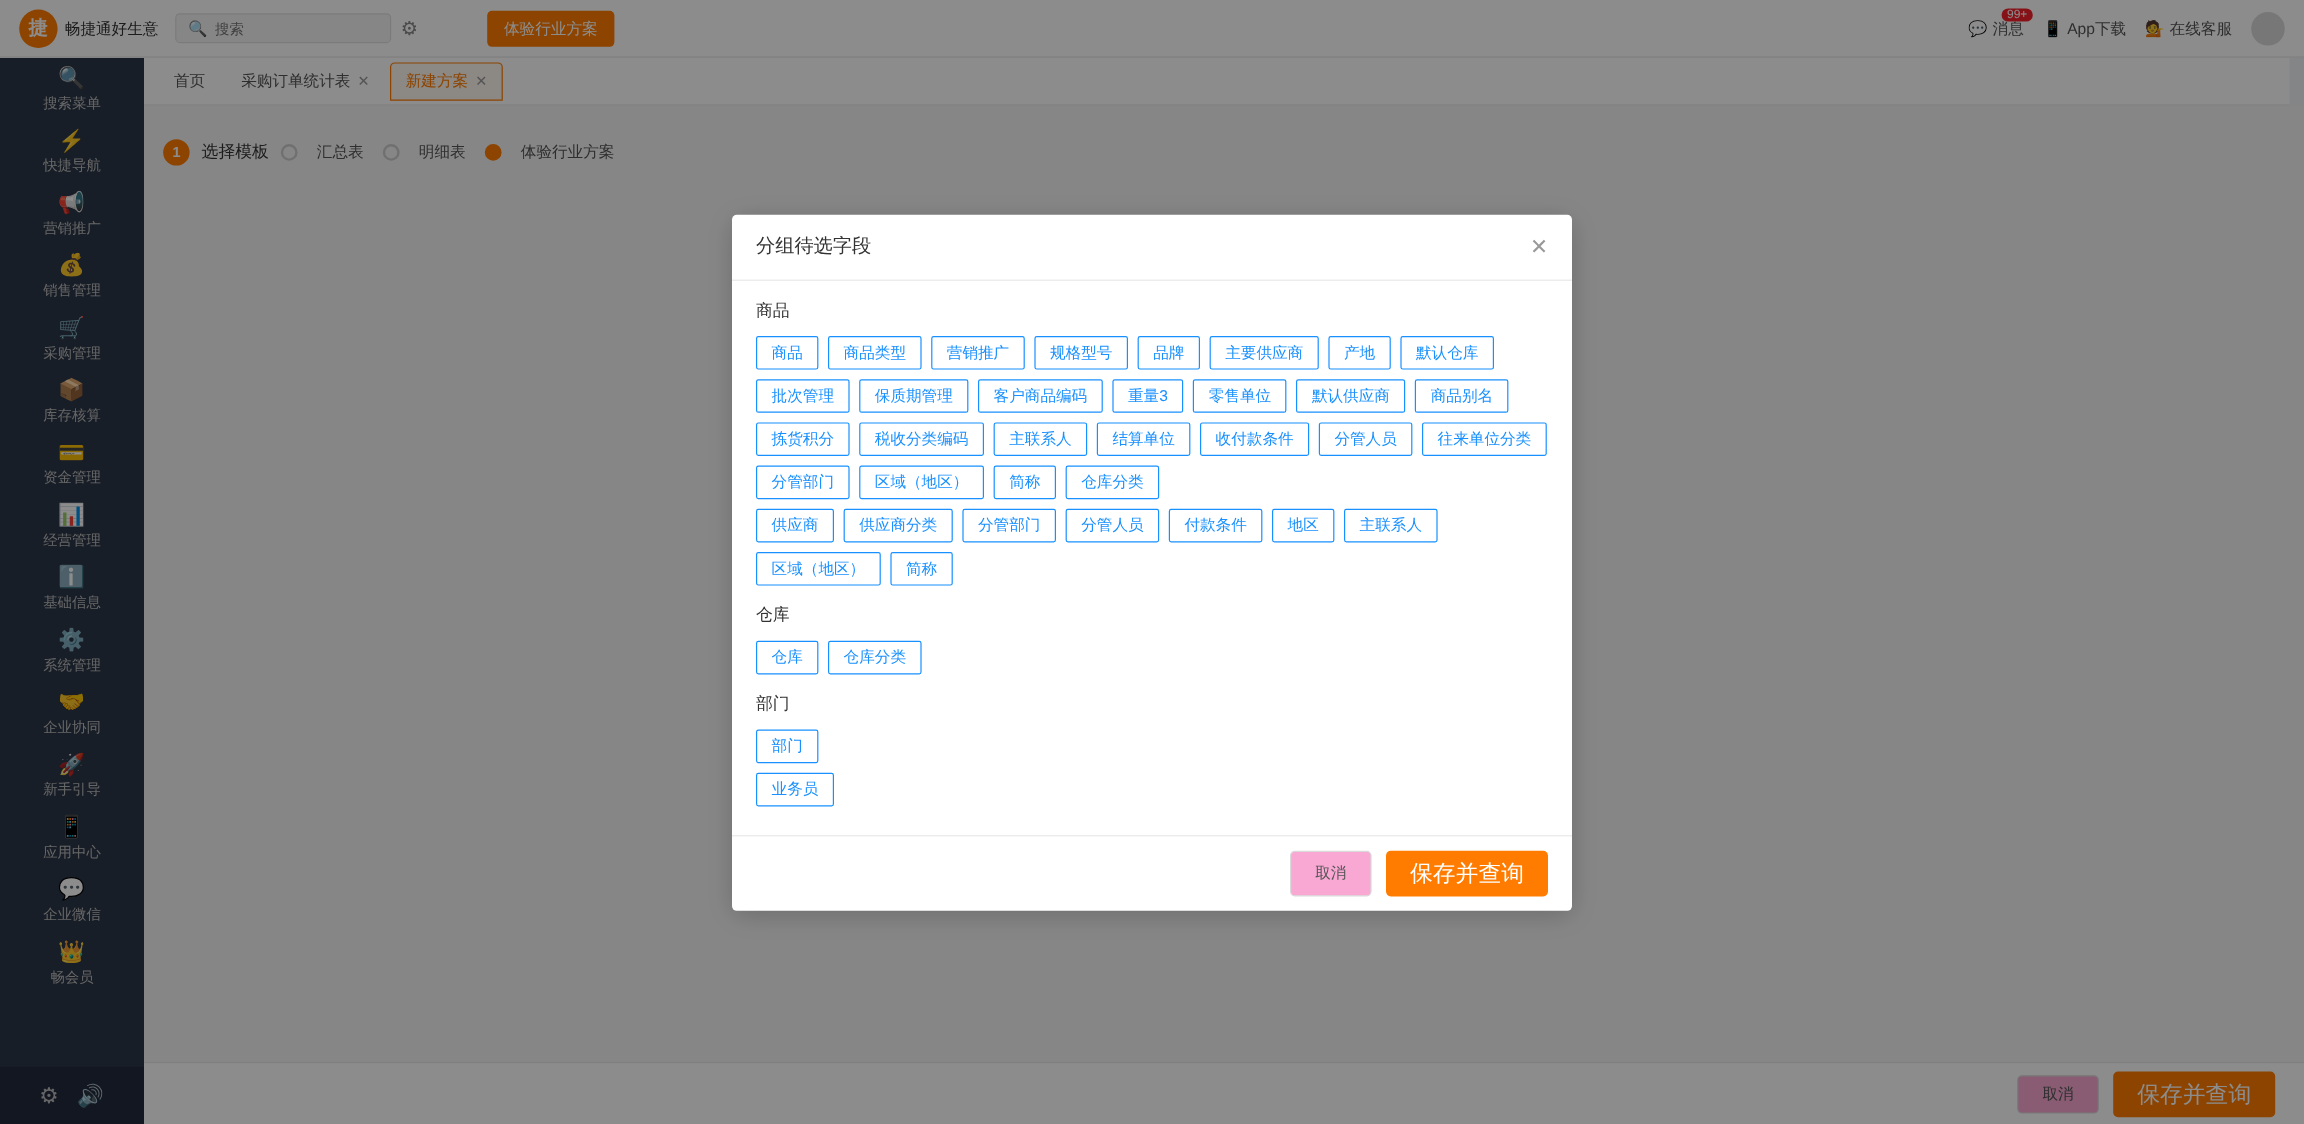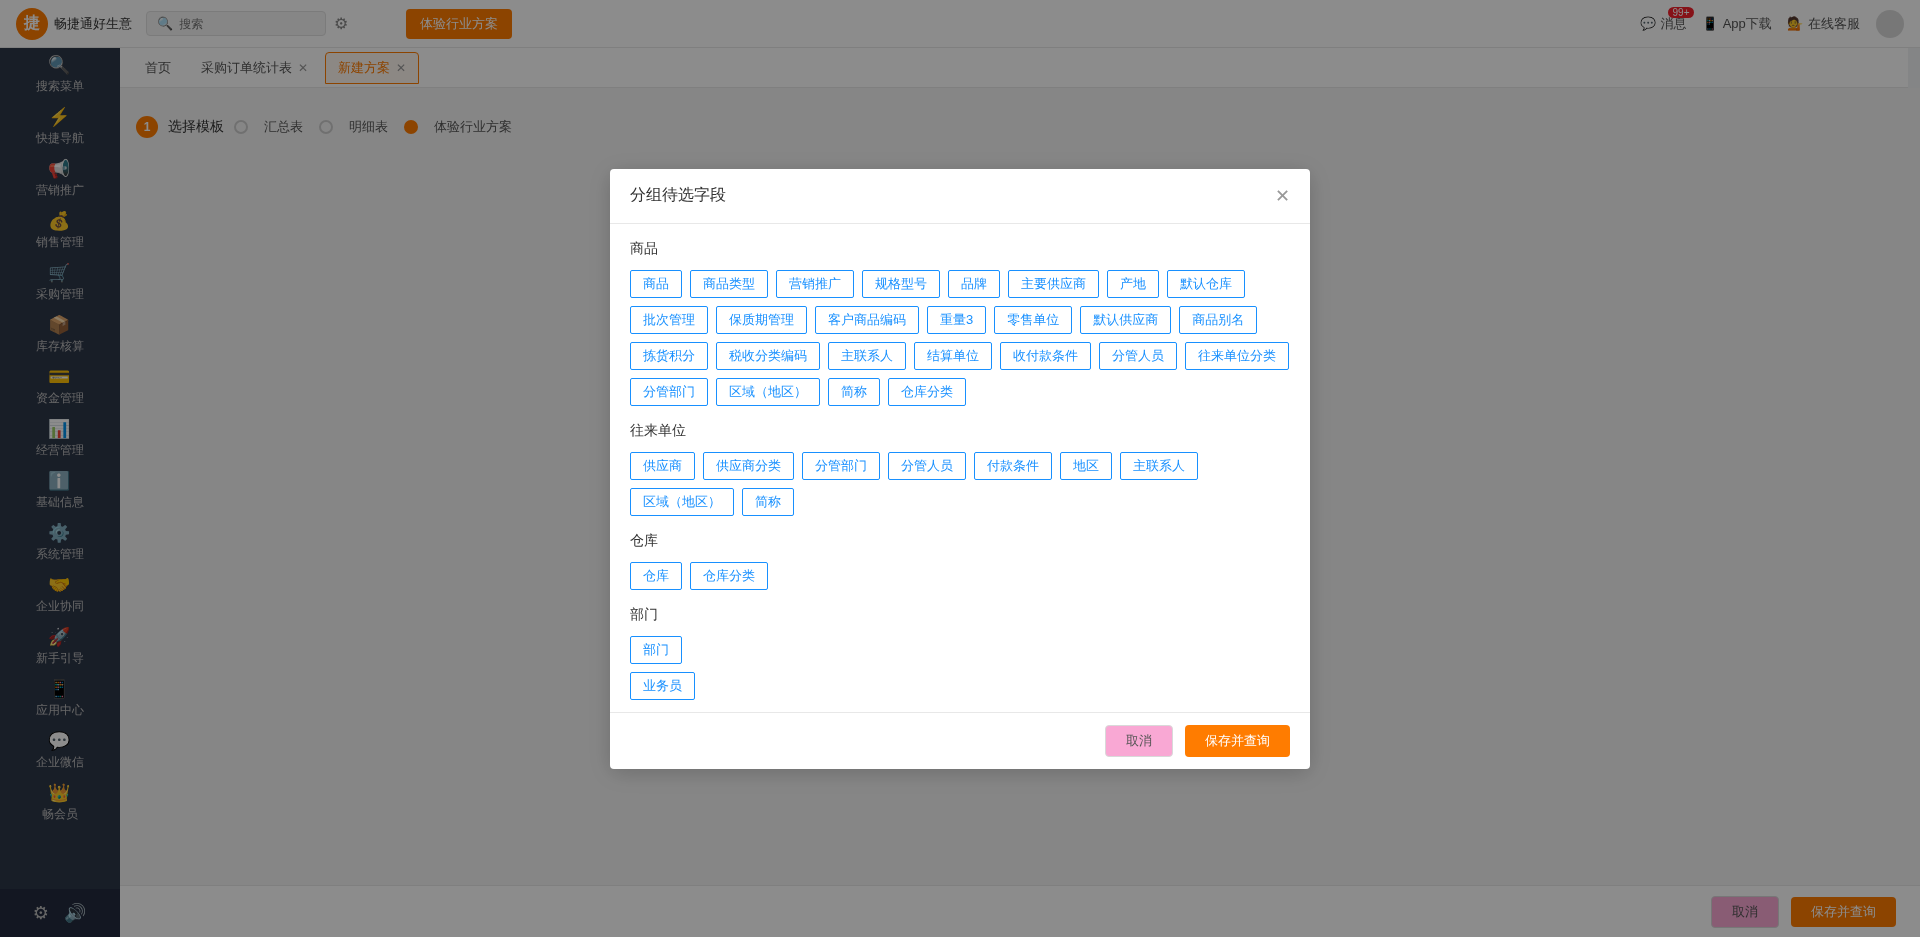--- a/index.html
+++ b/index.html
@@ -254,21 +254,21 @@
       cursor: pointer;
       font-size: 13px;
     }
     .btn-confirm {
       background: #ff7c00;
       border: none;
       color: #fff;
       border-radius: 4px;
       padding: 6px 20px;
       cursor: pointer;
-      font-size: 13px;
+      font-size: 19px;
     }
 
     
     .modal-body::-webkit-scrollbar { width: 6px; }
     .modal-body::-webkit-scrollbar-thumb { background: #ccc; border-radius: 3px; }
 
     
     .bg-content {
       padding: 16px;
     }
@@ -481,21 +481,20 @@
         <span class="field-tag">结算单位</span>
         <span class="field-tag">收付款条件</span>
         <span class="field-tag">分管人员</span>
         <span class="field-tag">往来单位分类</span>
         <span class="field-tag">分管部门</span>
         <span class="field-tag">区域（地区）</span>
         <span class="field-tag">简称</span>
         <span class="field-tag">仓库分类</span>
       </div>
 
-      <div class="modal-section-title">往来单位</div>
       <div class="field-grid">
         <span class="field-tag">供应商</span>
         <span class="field-tag">供应商分类</span>
         <span class="field-tag">分管部门</span>
         <span class="field-tag">分管人员</span>
         <span class="field-tag">付款条件</span>
         <span class="field-tag">地区</span>
         <span class="field-tag">主联系人</span>
         <span class="field-tag">区域（地区）</span>
         <span class="field-tag">简称</span>

